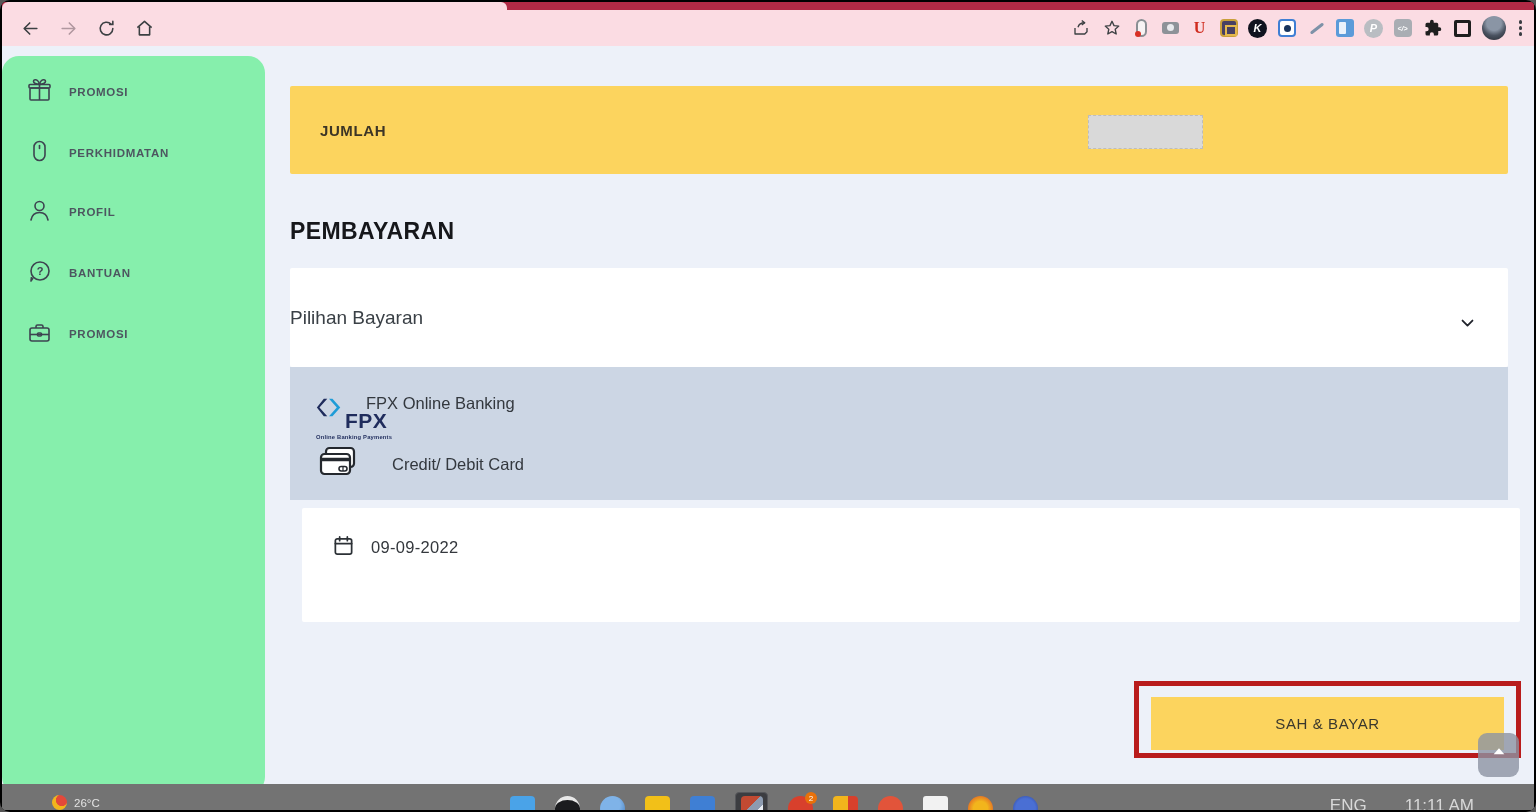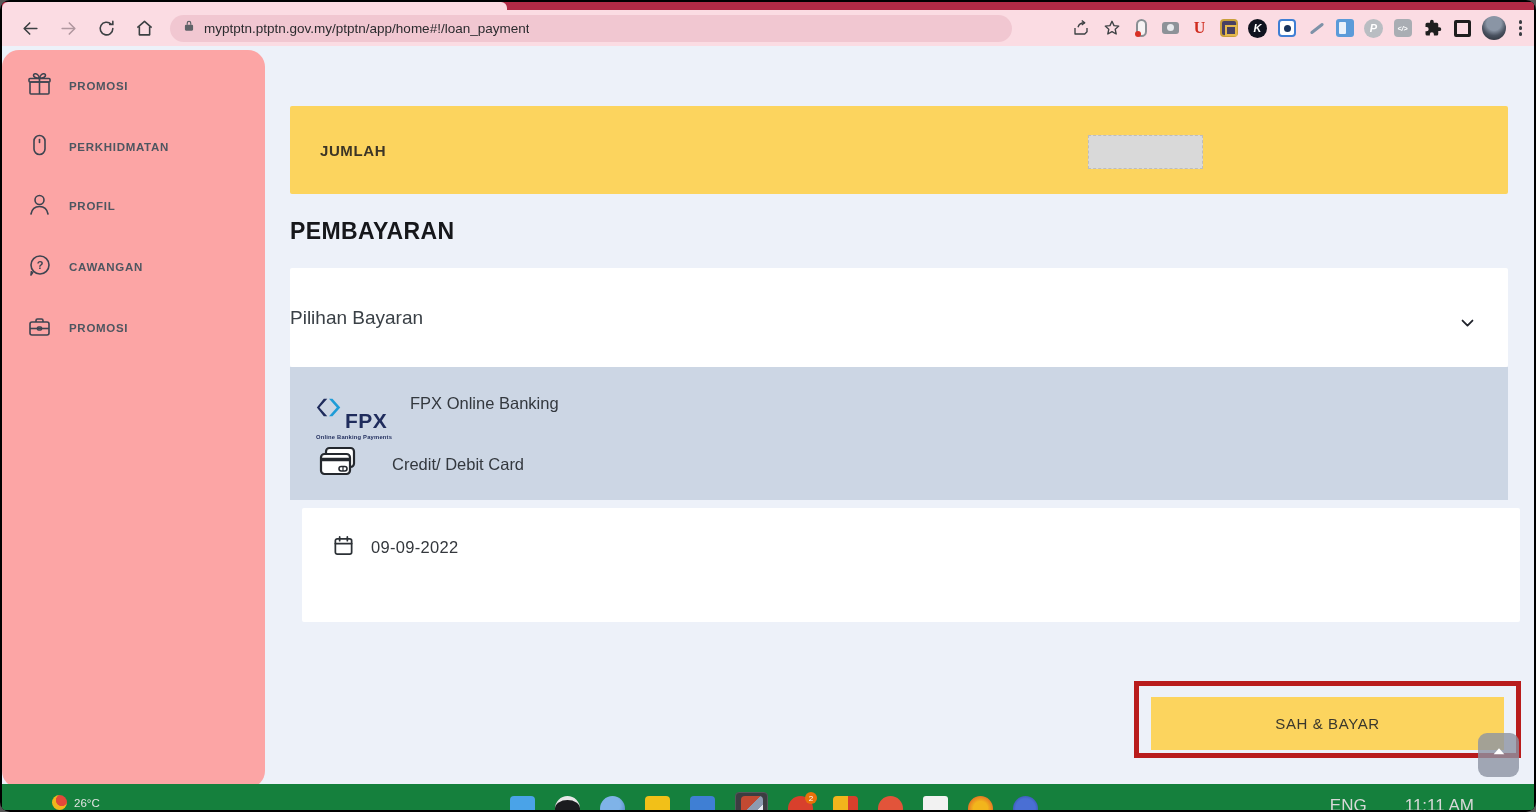--- a/index.html
+++ b/index.html
@@ -47,27 +47,27 @@
   .ext-square { width:17px; height:17px; border:3px solid #1e1e1e; border-radius:2px; background:#fbdce3; }
   .avatar {
     width:24px; height:24px; border-radius:50%;
     background:radial-gradient(circle at 50% 30%, #8a95a5 0 35%, #4a5260 60%, #23262d 100%);
   }
   .menu-dots { display:flex; flex-direction:column; gap:2.5px; padding:0 4px; }
   .menu-dots i { width:3.5px; height:3.5px; border-radius:50%; background:#3a3d42; }
 
   
   .content { position:absolute; left:2px; top:46px; width:1532px; height:738px; background:#edf1f9; }
-  .sidebar { position:absolute; left:0; top:4px; width:263px; height:100%; background:#fca5a5;border-radius:17px; }
+  .sidebar { position:absolute; left:0; top:10px; width:263px; height:100%; background:#86efac;border-radius:17px; }
   .side-item { position:absolute; left:0; width:100%; height:48px; display:flex; align-items:center; gap:16px; padding-left:24px; cursor:pointer; }
   .side-item svg { width:27px; height:27px; flex:0 0 auto; }
   .side-label { font-size:11.5px; font-weight:600; letter-spacing:.7px; color:#4d5660; }
 
   .banner {
-    position:absolute; left:288px; top:60px; width:1218px; height:88px; background:#fcd45e;
+    position:absolute; left:288px; top:40px; width:1218px; height:88px; background:#fcd45e;
     display:flex; align-items:center; padding-left:30px; border-radius:2px;
   }
   .banner-label { font-size:15px; font-weight:700; letter-spacing:.6px; color:#3c3526; }
   .redacted { position:absolute; left:798px; top:29px; width:115px; height:34px; background:#d9d9d9; border:1px dashed #bdbdbd; }
 
   .section-title { position:absolute; left:288px; top:172px; font-size:23px; font-weight:800; letter-spacing:.4px; color:#16171b; }
 
   .select-card {
     position:absolute; left:288px; top:222px; width:1218px; height:99px; background:#ffffff;
     display:flex; align-items:center; cursor:pointer; border-radius:2px;
@@ -98,21 +98,21 @@
     font-size:15px; letter-spacing:.6px; color:#3a382d; font-family:"Liberation Sans", sans-serif;
     display:flex; align-items:center; justify-content:center;
   }
   .scroll-top {
     position:absolute; left:1476px; top:687px; width:41px; height:44px; border-radius:9px;
     background:rgba(140,148,163,.8); display:flex; align-items:center; justify-content:center; cursor:pointer;
   }
   .scroll-top svg { width:16px; height:16px; margin-top:-8px; }
 
   
-  .taskbar { position:absolute; left:2px; right:2px; bottom:2px; height:26px; background:#15803d; overflow:hidden; }
+  .taskbar { position:absolute; left:2px; right:2px; bottom:2px; height:26px; background:#737373; overflow:hidden; }
   .tb-weather { position:absolute; left:50px; top:11px; display:flex; align-items:center; gap:7px; }
   .tb-sun { width:15px; height:15px; border-radius:50%; background:radial-gradient(circle at 65% 35%, #e3493a 0 40%, #f2b51c 45% 100%); }
   .tb-weather span { color:#e3e3e3; font-size:11.5px; }
   .tb-apps { position:absolute; left:508px; top:12px; display:flex; gap:20px; align-items:flex-start; }
   .tb-app { width:25px; height:25px; border-radius:4px; position:relative; }
   .tb-app.active { width:33px; height:30px; margin-top:-4px; background:#3c3d41; border:1px solid #56575b; display:flex; align-items:center; justify-content:center; }
   .tb-badge { position:absolute; right:-4px; top:-4px; width:12px; height:12px; border-radius:50%; background:#e8710a; color:#fff; font-size:8px; display:flex; align-items:center; justify-content:center; }
   .tb-right { position:absolute; right:60px; top:12px; display:flex; gap:38px; }
   .tb-right span { color:#d8d8d8; font-size:17px; }
   .mountain { width:22px; height:22px; border-radius:4px; background:linear-gradient(135deg,#c24a32 0 45%, #8d9bb0 45% 70%, #e8ecf2 70% 100%); }
@@ -146,29 +146,20 @@
             <path d="M20 3v4h-4"></path>
           </svg>
       </div>
       <div class="nav-btn">
         <svg viewBox="0 0 24 24" fill="none" stroke="#3c4043" stroke-width="2" stroke-linejoin="round">
             <path d="M3 11l9-8 9 8"></path>
             <path d="M5.5 9.5V20h13V9.5"></path>
           </svg>
       </div>
     </div>
-    <div class="url-pill">
-      <span>
-        <svg viewBox="0 0 24 24" fill="#5f6368">
-            <rect x="5" y="10" width="14" height="10" rx="2"></rect>
-            <path d="M8 10V7a4 4 0 0 1 8 0v3h-2V7a2 2 0 0 0-4 0v3z"></path>
-          </svg>
-      </span>
-      <span class="url-text">myptptn.ptptn.gov.my/ptptn/app/home#!/loan_payment</span>
-    </div>
     <div class="toolbar-right">
       <div class="tb-icon">
         <svg viewBox="0 0 24 24" fill="none" stroke="#3c4043" stroke-width="1.8" stroke-linejoin="round">
             <path d="M4 12v8h13l3-3v-5"></path>
             <path d="M8 11c1-4 4-6 9-6"></path>
             <path d="M13 2l4 3-4 3"></path>
           </svg>
       </div>
       <div class="tb-icon">
         <svg viewBox="0 0 24 24" fill="none" stroke="#3c4043" stroke-width="1.8" stroke-linejoin="round">
@@ -254,21 +245,21 @@
         <span class="side-label">PROFIL</span>
       </div>
       <div class="side-item" style="top:193px">
         <span>
           <svg viewBox="0 0 27 27" fill="none" stroke="#3d4450" stroke-width="1.6">
               <circle cx="14" cy="13" r="9"></circle>
               <path d="M7 20l-2 3 .5-4" stroke-linejoin="round"></path>
               <text x="14" y="17" font-size="11" font-weight="bold" fill="#3d4450" stroke="none" text-anchor="middle">?</text>
             </svg>
         </span>
-        <span class="side-label">CAWANGAN</span>
+        <span class="side-label">BANTUAN</span>
       </div>
       <div class="side-item" style="top:254px">
         <span>
           <svg viewBox="0 0 27 27" fill="none" stroke="#3d4450" stroke-width="1.6" stroke-linejoin="round">
               <rect x="4" y="9" width="19" height="13" rx="2"></rect>
               <path d="M10 9V7.5A1.5 1.5 0 0 1 11.5 6h4A1.5 1.5 0 0 1 17 7.5V9"></path>
               <path d="M4 15.5h19"></path>
               <rect x="11.5" y="14" width="4" height="3" rx="1"></rect>
             </svg>
         </span>
@@ -297,21 +288,21 @@
         <div class="fpx-logo">
           <div class="fpx-top">
             <svg viewBox="0 0 30 22">
               <polygon points="13,1 9,1 1,11 9,21 13,21 4,11" fill="#1f2c5c"></polygon>
               <polygon points="15,1 19,1 28,11 19,21 15,21 24,11" fill="#1e9cd7"></polygon>
             </svg>
             <span class="fpx-word">FPX</span>
           </div>
           <div class="fpx-tagline">Online Banking Payments</div>
         </div>
-        <span class="option-label" style="margin-left:120px">FPX Online Banking</span>
+        <span class="option-label" style="margin-left:76px">FPX Online Banking</span>
       </div>
       <div class="option-row" style="top:67px">
         <div class="cc-icon">
           <svg viewBox="0 0 40 34" fill="none" stroke="#24282e" stroke-width="2.2" stroke-linejoin="round">
             <rect x="8" y="3" width="28" height="19" rx="3.5" fill="#ffffff"></rect>
             <rect x="3" y="9" width="29" height="20" rx="3.5" fill="#ffffff"></rect>
             <path d="M4 14.5h27" stroke-width="3.5"></path>
             <rect x="21" y="21.5" width="8" height="4.5" rx="2.2" stroke-width="1.6"></rect>
             <path d="M25 21.5v4.5" stroke-width="1.2"></path>
           </svg>

